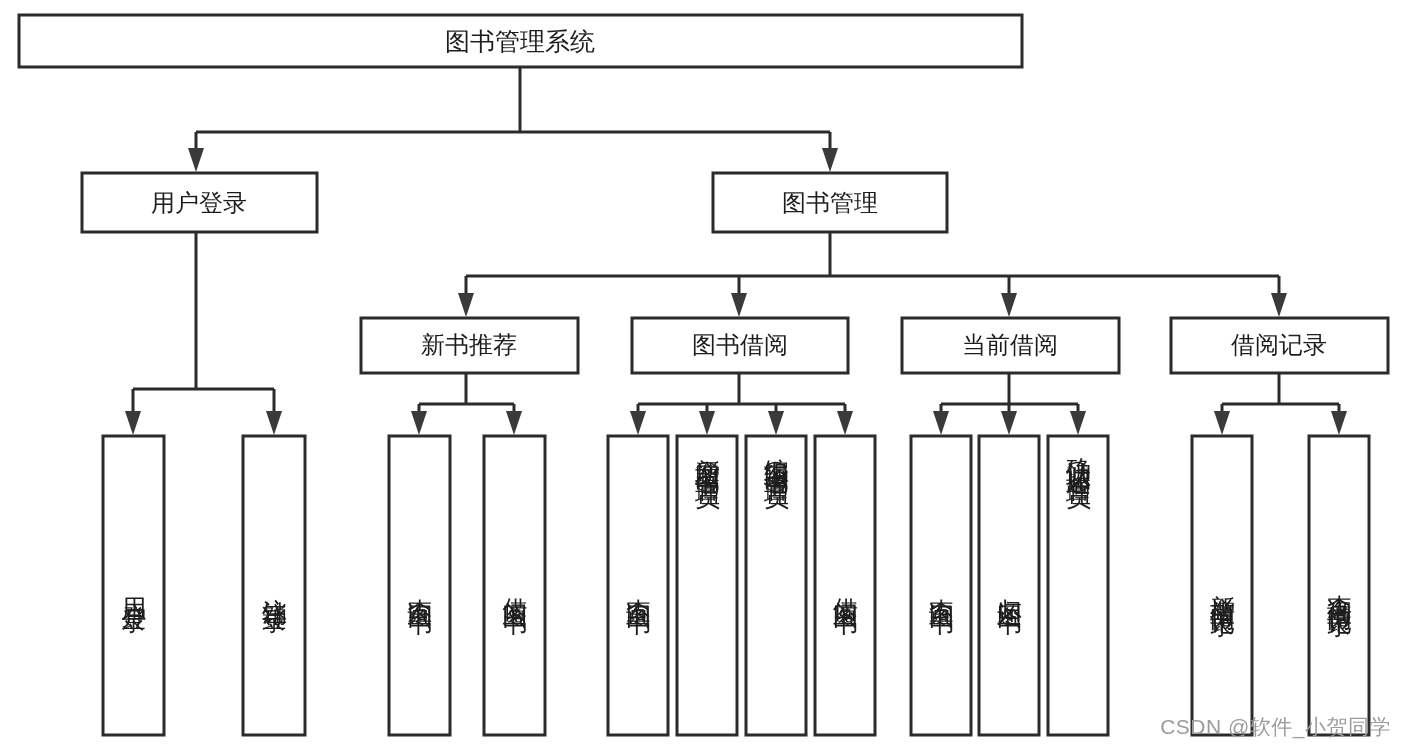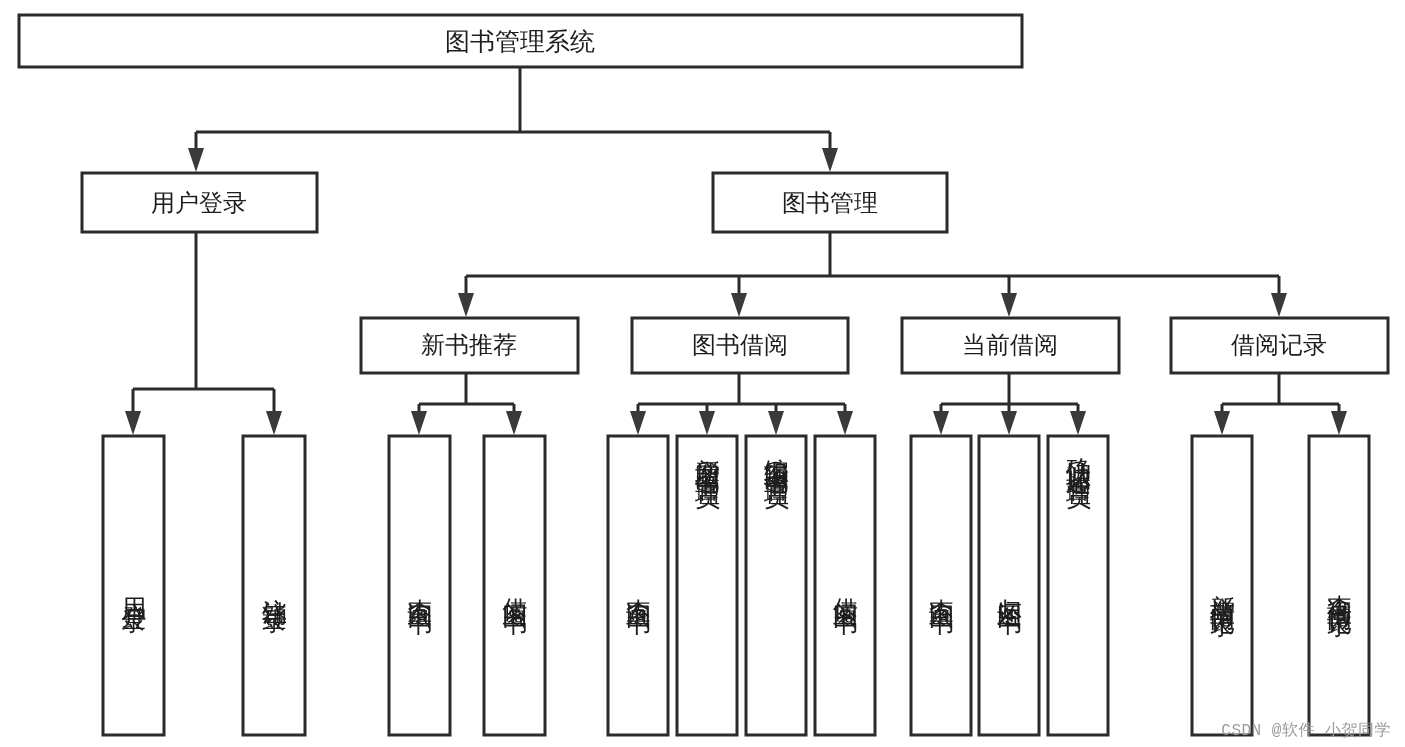--- a/index.html
+++ b/index.html
@@ -64,22 +64,22 @@
     line-height: 1.12;
     letter-spacing: 4px;
     color: #1d1d1d;
     white-space: nowrap;
     text-align: center;
   }
   .watermark {
     position: absolute;
     right: 14px;
     bottom: 6px;
-    font-family: Liberation Mono, monospace;
-    font-size: 16px;
+    font-family: Liberation Sans, sans-serif;
+    font-size: 21px;
     color: #9b9b9b;
     white-space: nowrap;
     letter-spacing: 0.5px;
   }
 </style>
 </head>
 <body>
 
 <div id="diagram-root">
 

